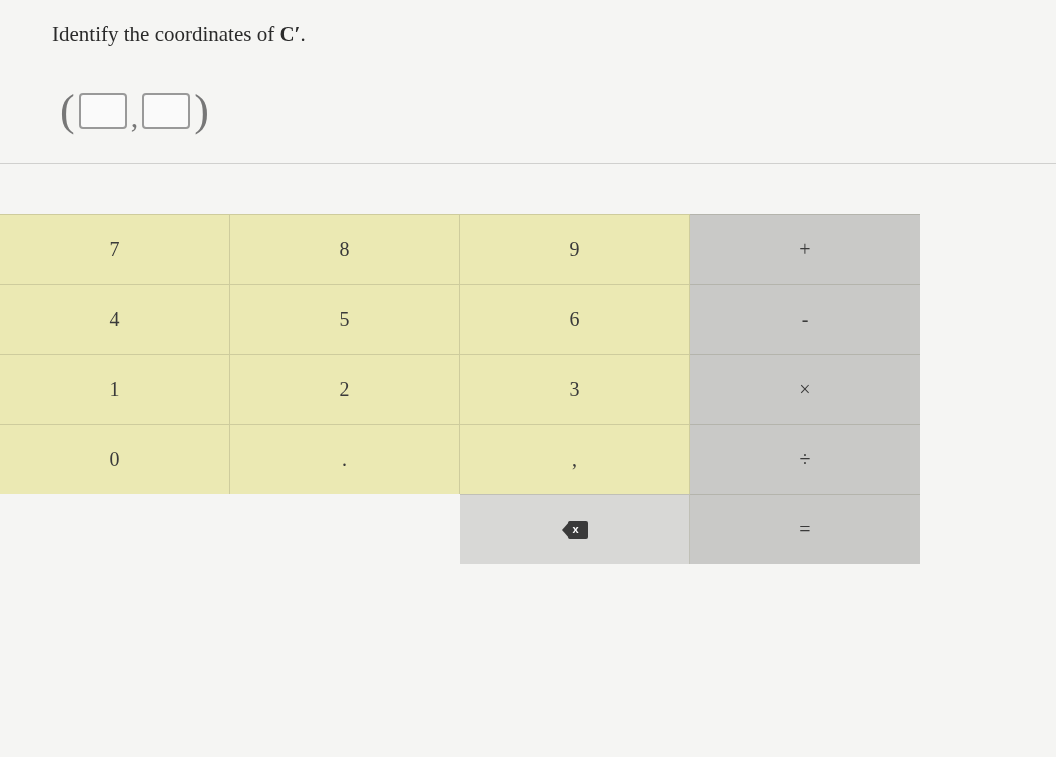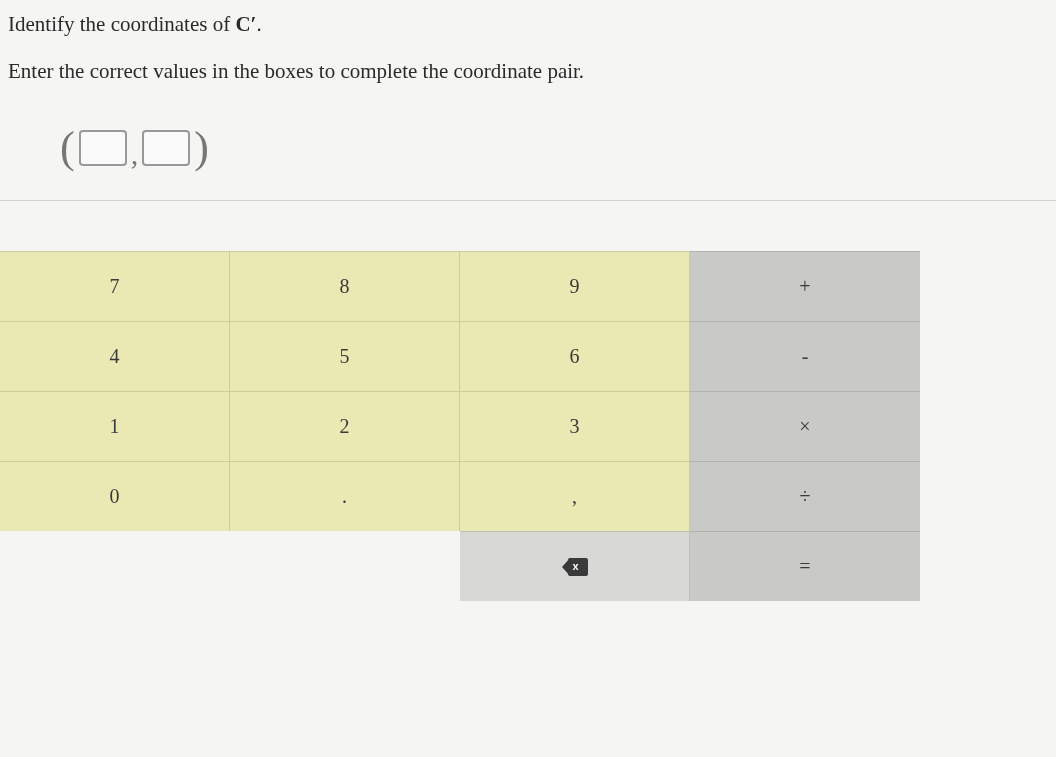--- a/index.html
+++ b/index.html
@@ -9,21 +9,22 @@
     }
     body {
       font-family: Georgia, 'Times New Roman', serif;
       background: #f5f5f3;
       width: 1056px;
       height: 757px;
       padding: 0;
       color: #2a2a2a;
     }
     .question {
-      padding: 12px 8px 0 8px;
+      padding: 22px 8px 0 8px;
+      margin-left: 44px;
     }
     .question-line {
       font-size: 21px;
       color: #2a2a2a;
       margin-bottom: 22px;
     }
     .prime {
       font-style: normal;
     }
     .answer-area {
@@ -125,21 +126,20 @@
     }
     .keypad .key:nth-child(4n) { border-right: none; }
   </style>
 </head>
 <body>
 
 <div class="question">
   <p class="question-line">
     <span>Identify the coordinates of </span><b><span class="prime">C′</span></b><span>.</span>
   </p>
-  <p class="question-line">Enter the correct values in the boxes to complete the coordinate pair.</p>
 </div>
 
 <div class="answer-area">
   <div class="coord-pair">
     <span class="paren">(</span>
     <span class="input-box"></span>
     <span class="comma">,</span>
     <span class="input-box"></span>
     <span class="paren">)</span>
   </div>

